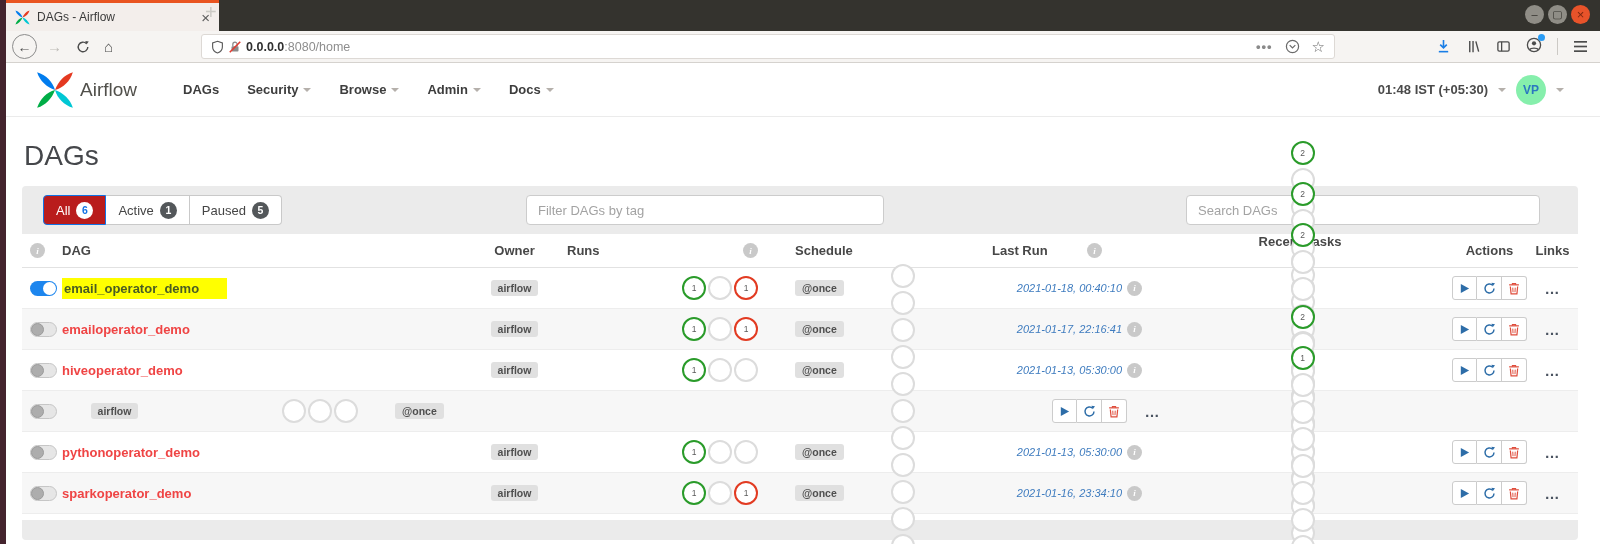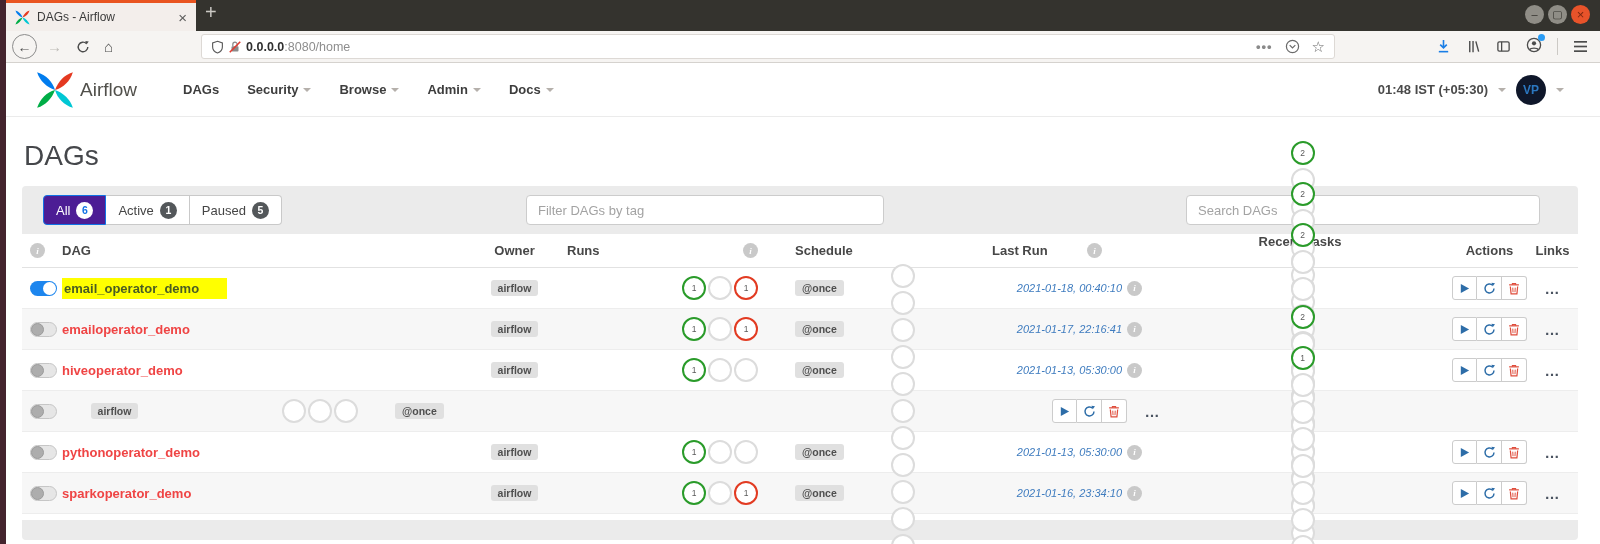--- a/index.html
+++ b/index.html
@@ -3,21 +3,21 @@
 <meta charset="utf-8">
 <style>
   * { margin:0; padding:0; box-sizing:border-box; }
   html,body { width:1600px; height:544px; }
   body { position:relative; background:#fff; font-family:"Liberation Sans",sans-serif; overflow:hidden; }
 
   .left-strip { position:absolute; left:0; top:0; width:6px; height:544px; background:#44242e; z-index:60; }
 
   
   .titlebar { position:absolute; top:0; left:0; width:1600px; height:31px; background:#34332e; z-index:40; }
-  .tab { position:absolute; left:6px; top:0; width:190px; height:31px; background:#f3eeeb;
+  .tab { position:absolute; left:6px; top:0; width:213px; height:31px; background:#f3eeeb;
          border-top:3px solid #e95420; display:flex; align-items:center; gap:7px; padding:0 9px; }
   .tab-title { flex:1; font-size:12px; color:#3a3a3a; white-space:nowrap; overflow:hidden; }
   .tab-close { color:#5c5c5c; font-size:15px; line-height:1; }
   .newtab { position:absolute; left:205px; top:1px; color:#cbc9c4; font-size:20px; font-weight:400; }
   .winctl { position:absolute; right:10px; top:5px; display:flex; gap:4px; }
   .wbtn { width:19px; height:19px; border-radius:50%; background:#8f8d86; color:#33322d;
           display:flex; align-items:center; justify-content:center; font-size:11px; line-height:1; }
   .wbtn.close { background:#e8532a; color:#7c2710; font-size:13px; }
 
   
@@ -41,36 +41,36 @@
   
   .appheader { position:absolute; top:63px; left:0; width:1600px; height:54px; background:#fff;
                border-bottom:1px solid #ebebeb; display:flex; align-items:center; padding:0 36px; z-index:30; }
   .brand { display:flex; align-items:center; gap:6px; }
   .brand-name { font-size:19px; color:#51504b; }
   .appnav { display:flex; gap:28px; margin-left:46px; }
   .appnav-item { display:flex; align-items:center; gap:5px; font-size:13px; font-weight:bold; color:#3d3d3d; }
   .caret { width:0; height:0; border-left:4px solid transparent; border-right:4px solid transparent; border-top:4px solid #b5b0ab; }
   .hdr-right { margin-left:auto; display:flex; align-items:center; gap:10px; }
   .clock { font-size:13px; font-weight:bold; color:#4a4a4a; }
-  .avatar { width:30px; height:30px; border-radius:50%; background:#0f172a; color:#2b77c0;
+  .avatar { width:30px; height:30px; border-radius:50%; background:#86efac; color:#2b77c0;
             font-size:12px; font-weight:bold; display:flex; align-items:center; justify-content:center; }
 
   
   .content { position:absolute; top:117px; left:0; width:1600px; }
   .page-title { margin:23px 0 14px 24px; font-size:28px; font-weight:400; color:#45474b; }
   .container { margin:0 22px; width:1556px; }
 
   .gray-bar { background:#ebebeb; }
   .toolbar-bar { height:48px; border-radius:4px 4px 0 0; display:flex; align-items:center; padding:0 21px; }
   .btn-group { display:flex; }
   .fbtn { height:30px; padding:0 12px; display:flex; align-items:center; gap:6px; background:#fff;
           border:1px solid #c9c9c9; border-left-width:0; font-size:13px; color:#454545; cursor:pointer; }
   .fbtn:first-child { border-radius:4px 0 0 4px; border-left-width:1px; }
   .fbtn:last-child { border-radius:0 4px 4px 0; }
-  .fbtn.active { background:#4c1d95; border-color:#1172e4; color:#fff; }
+  .fbtn.active { background:#b91c1c; border-color:#1172e4; color:#fff; }
   .fbadge { min-width:17px; height:17px; border-radius:9px; background:#53575a; color:#fff;
             font-size:10.5px; font-weight:bold; display:flex; align-items:center; justify-content:center; padding:0 4px; }
   .fbtn.active .fbadge { background:#fff; color:#1172e4; }
   .txt-input { height:30px; border:1px solid #ccc; border-radius:4px; padding:0 11px; font-size:13px;
                color:#333; font-family:"Liberation Sans",sans-serif; background:#fff; }
   .txt-input::placeholder { color:#a3a3a3; }
   .tag-input { width:358px; margin-left:244px; }
   .search-input { width:354px; margin-left:auto; margin-right:17px; }
 
   

